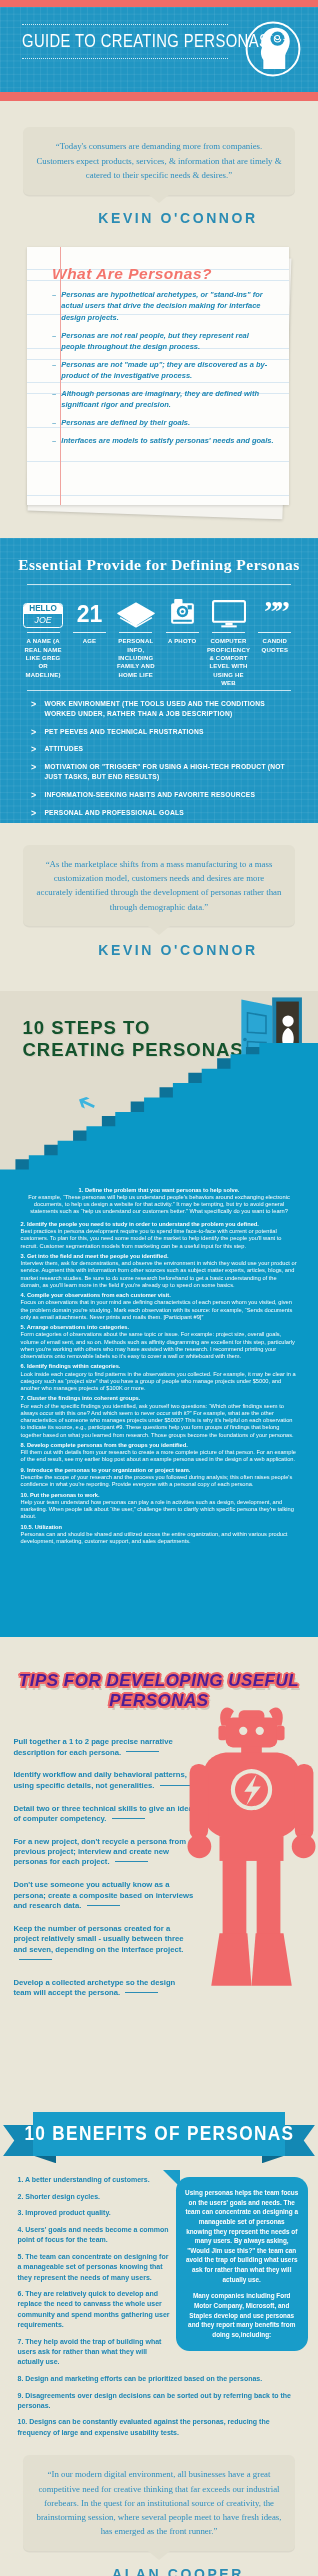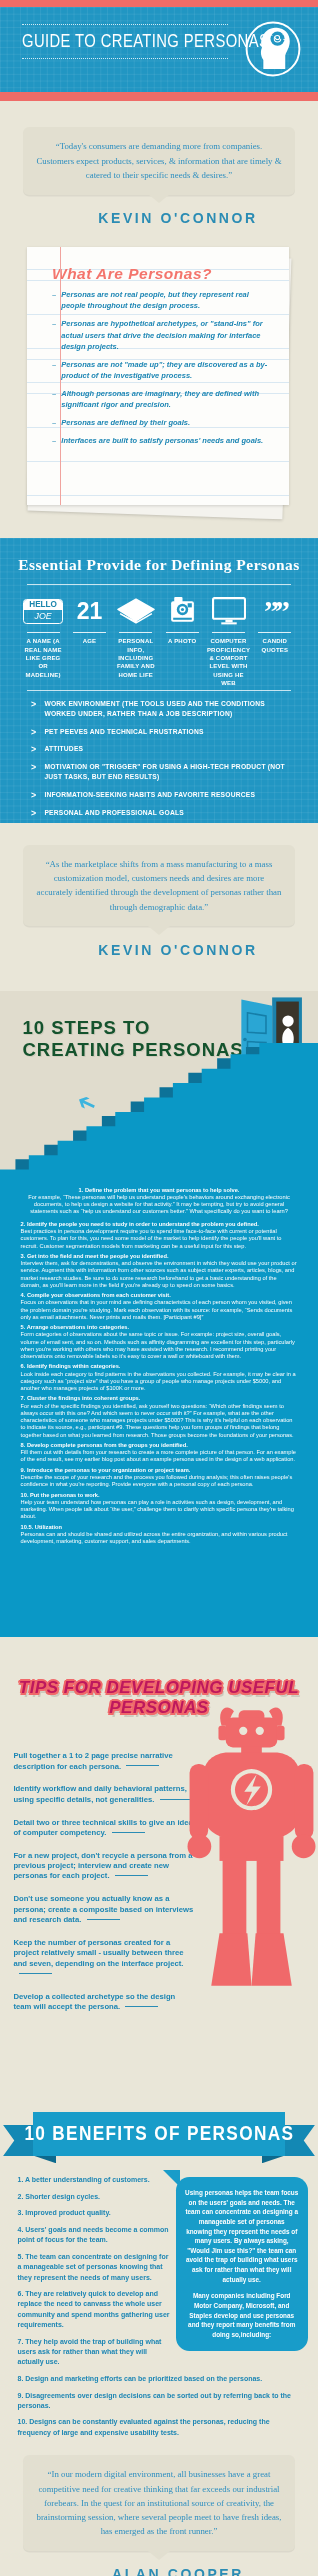--- a/index.html
+++ b/index.html
@@ -46,21 +46,21 @@
   
   .essential{height:285px;background-color:#2196c3;color:#fff;box-sizing:border-box;padding-top:18.5px;
     background-image:linear-gradient(rgba(255,255,255,.07) 0.5px,transparent 0.5px),
                      linear-gradient(90deg,rgba(255,255,255,.07) 0.5px,transparent 0.5px);
     background-size:6.7px 6.7px;}
   .essential h2{margin:0 0 9.3px 0;text-align:center;font-family:"Liberation Serif",serif;
     font-size:15.5px;font-weight:bold;letter-spacing:0.5px;}
   .ess-hr{border:0;border-top:0.5px solid rgba(255,255,255,.75);margin:0 27px;}
   .icons-row{display:flex;justify-content:space-between;padding:9.3px 20.6px 2.1px 20.6px;}
   .icon-cell{width:45px;text-align:center;}
-  .icon-box{height:34px;display:flex;align-items:center;justify-content:center;}
+  .icon-box{height:34px;display:flex;align-items:flex-end;justify-content:center;}
   .icon-underline{width:33px;border-top:0.5px solid rgba(255,255,255,.85);margin:4.1px auto 4.1px auto;}
   .icon-label{font-size:6px;font-weight:bold;letter-spacing:0.2px;line-height:1.4;}
   .nametag{width:38px;border:1.5px solid #fff;border-radius:3.6px;overflow:hidden;}
   .nametag-top{background:#fff;color:#1b86ad;font-weight:bold;font-size:8.2px;padding:0.5px 0;}
   .nametag-name{color:#fff;font-style:italic;font-size:8.8px;padding:1px 0 2.1px 0;}
   .age-num{font-size:23px;font-weight:bold;color:#fff;}
   .quotes-glyph{font-family:"Liberation Serif",serif;font-size:30px;font-weight:bold;color:#fff;
     letter-spacing:-4.1px;line-height:34px;}
   .ess-bullets{list-style:none;margin:8.2px 0 0 0;padding:0 25px 0 31px;}
   .ess-bullets li{position:relative;padding-left:13.4px;margin-bottom:7.7px;font-size:6.7px;
@@ -76,22 +76,22 @@
     transform:rotate(205deg);}
   .door-svg{position:absolute;right:13.4px;top:17.5px;}
   .stair-svg{position:absolute;left:0;bottom:0;}
   .steps-body{height:453px;background:#0a98c6;box-sizing:border-box;padding:2.1px 20.6px 0 20.6px;color:#fff;}
   .step{margin-bottom:3.1px;font-size:5.7px;line-height:1.27;}
   .step h3{display:inline;margin:0;font-size:5.7px;font-weight:bold;}
   .step p{display:block;margin:0;}
   .step-first{text-align:center;padding:1px 3.1px 2.1px 3.1px;}
   
   .tips{position:relative;height:475px;box-sizing:border-box;padding-top:29px;}
-  .tips-title{margin:12px;text-align:center;font-size:17px;font-style:italic;font-weight:bold;
-    letter-spacing:0.5px;color:#be185d;
+  .tips-title{margin:5px;text-align:center;font-size:17px;font-style:italic;font-weight:bold;
+    letter-spacing:0.5px;color:#4c1d95;
     text-shadow:-1.5px -1.5px 0 #f0696a,1.5px -1.5px 0 #f0696a,-1.5px 1.5px 0 #f0696a,1.5px 1.5px 0 #f0696a,
       -2.1px 0 0 #f0696a,2.1px 0 0 #f0696a,0 -2.1px 0 #f0696a,0 2.1px 0 #f0696a,2.6px 3.6px 0 rgba(0,0,0,.12);}
   .tips-list{width:181px;padding:21.6px 0 0 13.4px;}
   .tip{margin-bottom:12.4px;font-size:7.7px;font-weight:bold;color:#1d86b4;line-height:1.35;}
   .tip:after{content:"";display:inline-block;width:33px;height:1px;background:#2a8cb5;
     margin:0 0 2.1px 5.2px;}
   .robot-svg{position:absolute;right:2.1px;top:66px;}
   
   .benefits{height:332px;}
   .ribbon{position:relative;height:58px;}
@@ -144,26 +144,26 @@
     </div>
     <div class="quote-attr">KEVIN O'CONNOR</div>
   </section>
 
   <section class="notepad-wrap">
     <div class="paper-back"></div>
     <div class="paper">
       <div class="margin-line"></div>
       <h2>What Are Personas?</h2>
       <ul>
+        <li>Personas are hypothetical archetypes, or "stand-ins" for actual users that drive the decision making for interface design projects.</li>
         <li>Personas are not real people, but they represent real people throughout the design process.</li>
-        <li>Personas are hypothetical archetypes, or "stand-ins" for actual users that drive the decision making for interface design projects.</li>
         <li>Personas are not "made up"; they are discovered as a by-product of the investigative process.</li>
         <li>Although personas are imaginary, they are defined with significant rigor and precision.</li>
         <li>Personas are defined by their goals.</li>
-        <li>Interfaces are built to satisfy personas' needs and goals.</li>
+        <li>Interfaces are models to satisfy personas' needs and goals.</li>
       </ul>
     </div>
   </section>
 
   <section class="essential">
     <h2>Essential Provide for Defining Personas</h2>
     <hr class="ess-hr">
     <div class="icons-row">
       <div class="icon-cell">
         <div class="icon-box">

